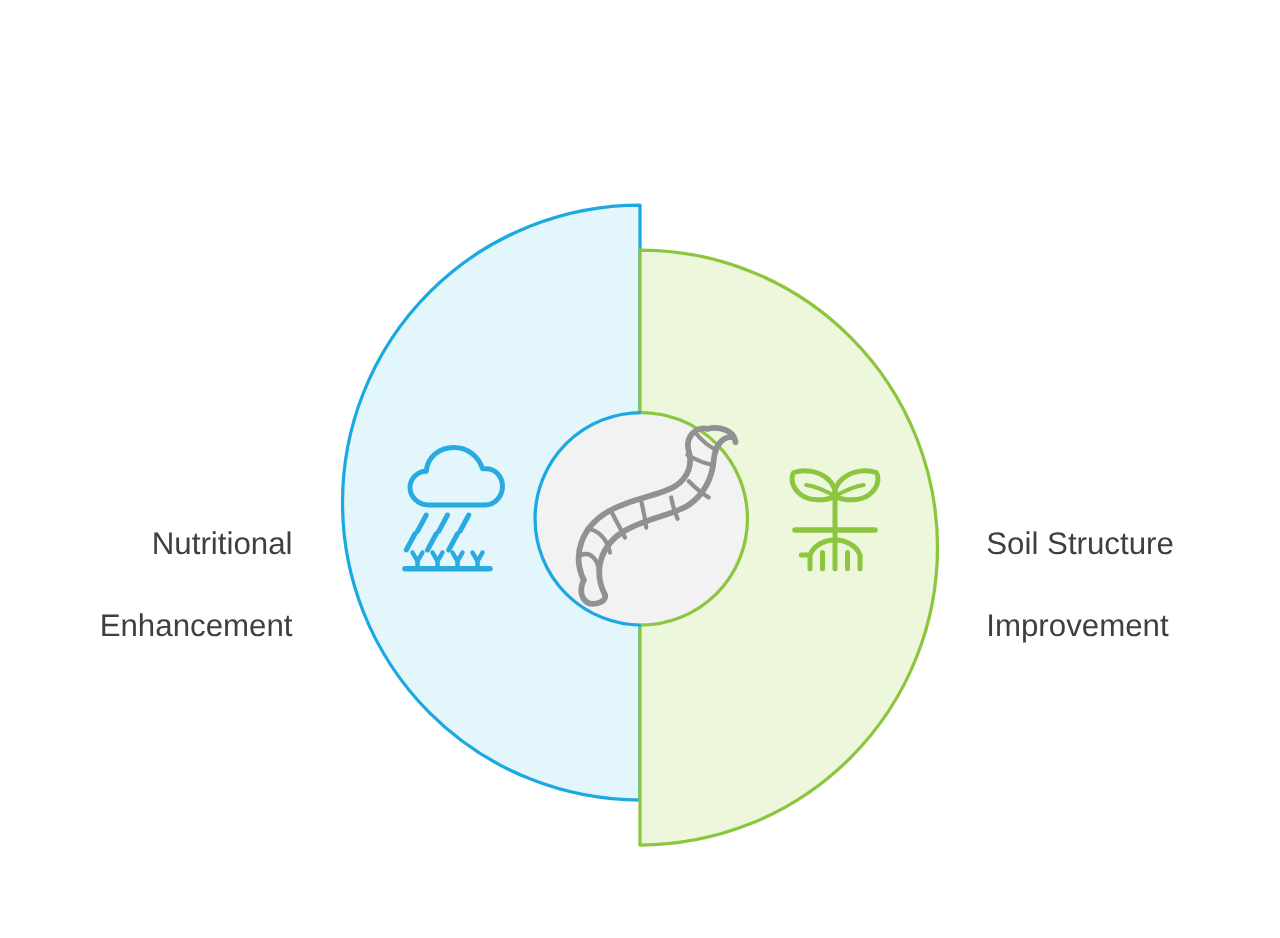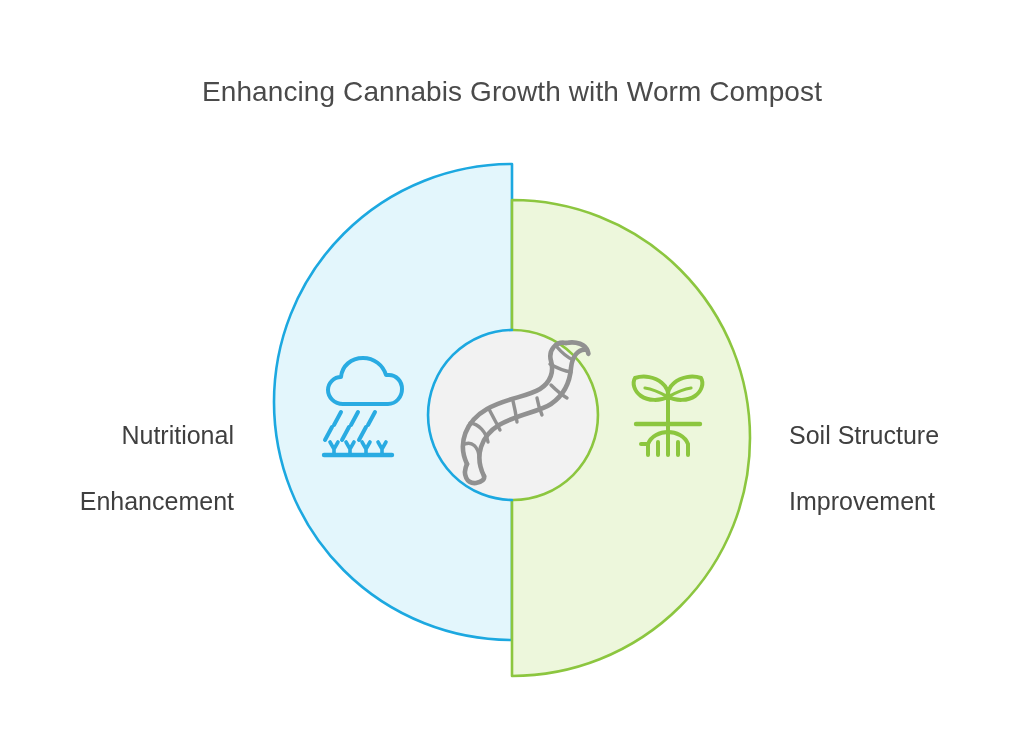--- a/index.html
+++ b/index.html
@@ -63,21 +63,20 @@
     top: 0;
     width: 1024px;
     height: 750px;
   }
 </style>
 </head>
 <body>
 
 <div id="diagram-root">
 
-  <div id="page-title">Enhancing Cannabis Growth with Worm Compost</div>
 
   <svg id="venn-svg" viewBox="0 0 1024 750" xmlns="http://www.w3.org/2000/svg">
 
     <g>
       <path d="M 512 164 A 238 238 0 0 0 512 640 Z" fill="#e3f6fc" stroke="#1ca8e0" stroke-width="2.6" stroke-linejoin="round"></path>
     </g>
 
     <g>
       <path d="M 512 200 A 238 238 0 0 1 512 676 Z" fill="#edf7dc" stroke="#8cc63f" stroke-width="2.6" stroke-linejoin="round"></path>
     </g>

